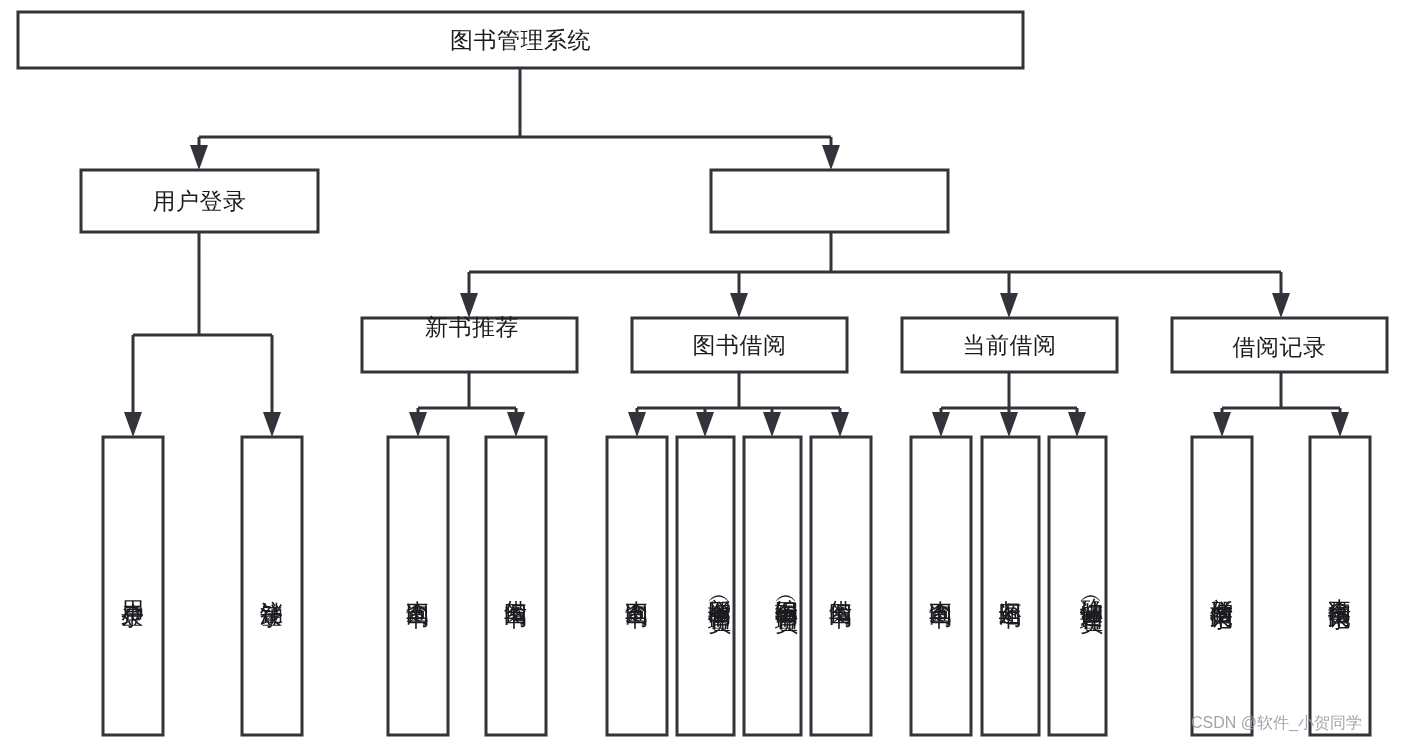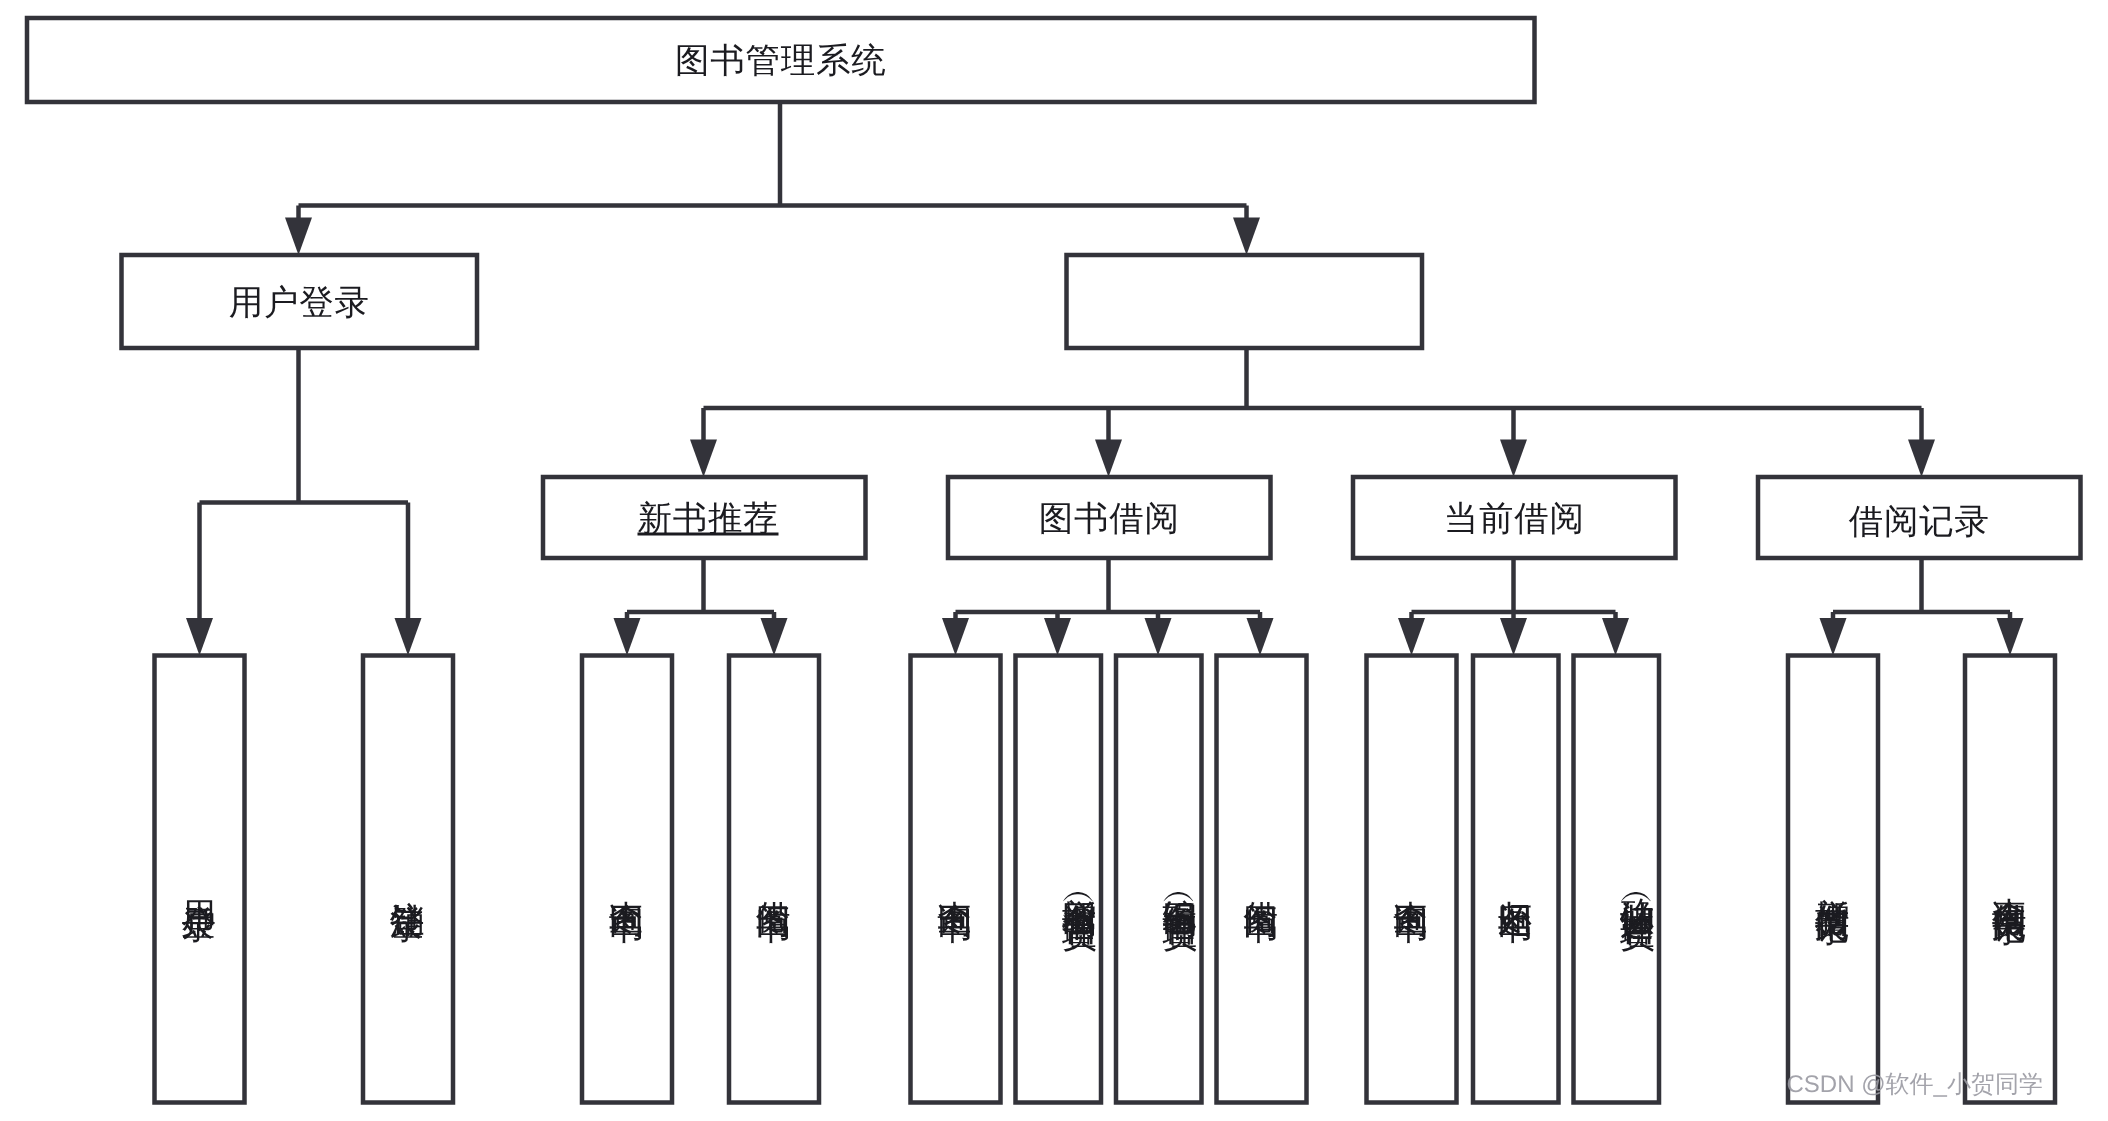--- a/index.html
+++ b/index.html
@@ -182,21 +182,21 @@
     <rect class="node-box" x="1049" y="437" width="57" height="298"></rect>
 
     <rect class="node-box" x="1192" y="437" width="60" height="298"></rect>
     <rect class="node-box" x="1310" y="437" width="60" height="298"></rect>
   </svg>
 
   <div class="node-label-h" style="left:18px; top:12px; width:1005px; height:56px;">图书管理系统</div>
 
   <div class="node-label-h" style="left:81px; top:170px; width:237px; height:62px;">用户登录</div>
 
-  <div class="node-label-h" style="left:362px; top:318px; width:220px; height:54px;text-decoration:underline;">新书推荐</div>
+  <div class="node-label-h" style="left:362px; top:300px; width:220px; height:54px;">新书推荐</div>
   <div class="node-label-h" style="left:632px; top:318px; width:215px; height:54px;">图书借阅</div>
   <div class="node-label-h" style="left:902px; top:318px; width:215px; height:54px;">当前借阅</div>
   <div class="node-label-h" style="left:1172px; top:318px; width:215px; height:58px;">借阅记录</div>
 
   <div class="node-label-v center-v" style="left:103px; top:437px; width:60px; height:298px;">用户登录</div>
   <div class="node-label-v center-v" style="left:242px; top:437px; width:60px; height:298px;">注销登录</div>
 
   <div class="node-label-v center-v" style="left:388px; top:437px; width:60px; height:298px;">查询图书</div>
   <div class="node-label-v center-v" style="left:486px; top:437px; width:60px; height:298px;">借阅图书</div>
 

